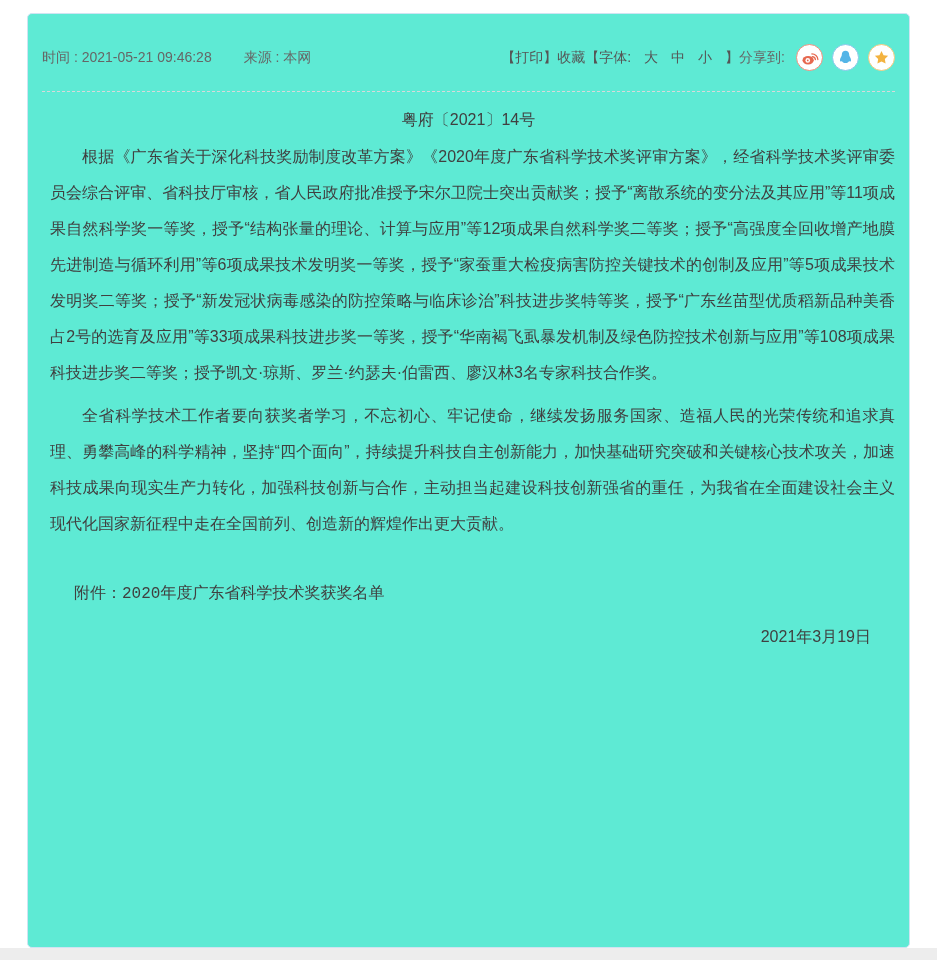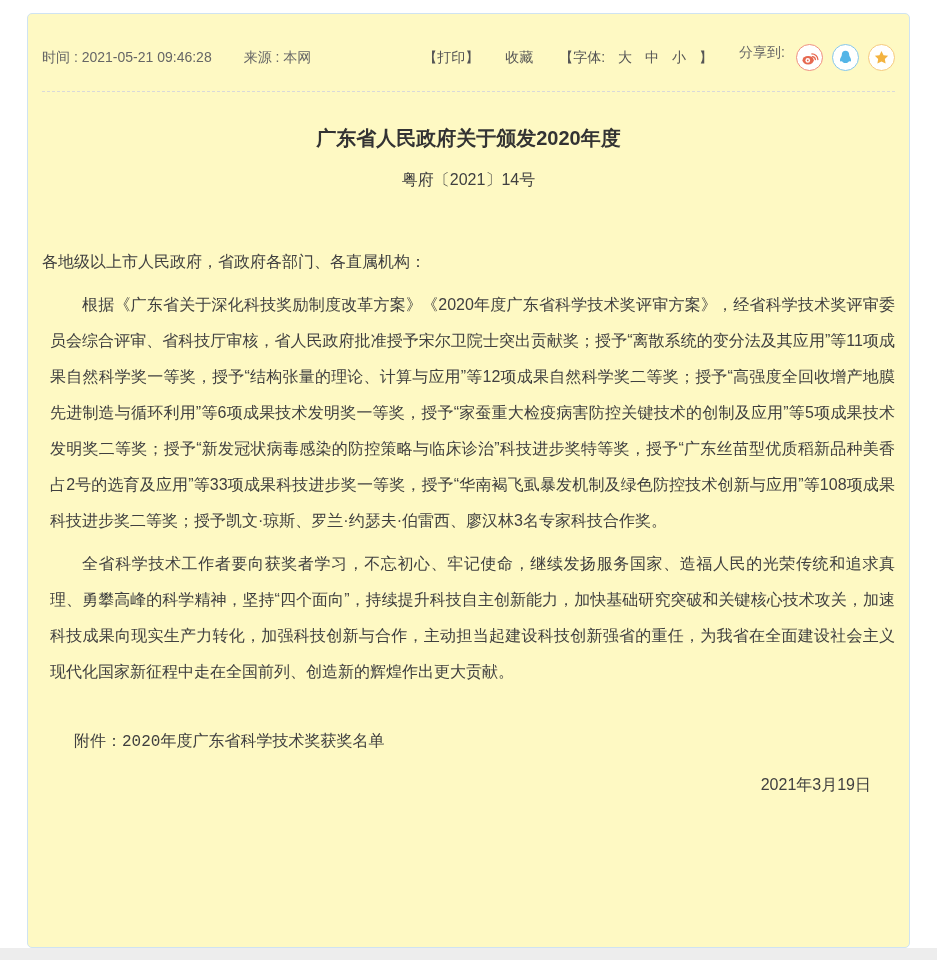--- a/index.html
+++ b/index.html
@@ -10,37 +10,37 @@
     position: relative;
     overflow: hidden;
   }
   .footer-strip {
     position: absolute; left: 0; right: 0; bottom: 0; height: 12px;
     background: #ededed;
   }
   .card {
     position: absolute; left: 27px; top: 13px;
     width: 883px; height: 935px;
-    background: #fef9c3;
+    background: #5eead4;
     border: 1px solid #cfe3f2;
     border-radius: 5px;
   }
   
   .meta-bar {
     display: flex; align-items: center;
     padding: 30px 14px 20px 14px;
     font-size: 14px; color: #666666;
     white-space: nowrap;
   }
   .meta-left { display: flex; align-items: center; gap: 32px; }
-  .meta-right { display: flex; align-items: center; margin-left: auto; gap: 26px; }
+  .meta-right { display: flex; align-items: center; margin-left: auto; }
   .meta-btn { color: #555555; cursor: pointer; }
   .font-size-group { display: flex; align-items: flex-start; gap: 13px; color: #555555; }
   .font-size-group .size-opt { cursor: pointer; }
-  .share-group { display: flex; gap: 9px; }
+  .share-group { display: flex; align-items: center; gap: 9px; }
   .share-label { color: #666666; margin-right: 2px; }
   .share-circle {
     width: 27px; height: 27px; border-radius: 50%;
     display: flex; align-items: center; justify-content: center;
     cursor: pointer; background: #fff;
   }
   .share-circle.weibo { border: 1px solid #f0907e; }
   .share-circle.qq    { border: 1px solid #86c7ea; }
   .share-circle.star  { border: 1px solid #f6ca7c; }
   .meta-sep { border-bottom: 1px dashed #d9d9d9; margin: 0 14px; }
@@ -118,24 +118,22 @@
             <path fill="#f3b340" d="M12 2.8l2.9 5.9 6.5.9-4.7 4.6 1.1 6.4L12 17.6l-5.8 3 1.1-6.4L2.6 9.6l6.5-.9z"></path>
           </svg>
         </span>
       </span>
     </div>
   </div>
 
   <div class="meta-sep"></div>
 
   <div class="article">
-    <div class="title-line first">广东省人民政府关于颁发2020年度</div>
     <div class="doc-number">粤府〔2021〕14号</div>
 
-    <div class="salutation">各地级以上市人民政府，省政府各部门、各直属机构：</div>
 
     <p class="para">根据《广东省关于深化科技奖励制度改革方案》《2020年度广东省科学技术奖评审方案》，经省科学技术奖评审委员会综合评审、省科技厅审核，省人民政府批准授予宋尔卫院士突出贡献奖；授予“离散系统的变分法及其应用”等11项成果自然科学奖一等奖，授予“结构张量的理论、计算与应用”等12项成果自然科学奖二等奖；授予“高强度全回收增产地膜先进制造与循环利用”等6项成果技术发明奖一等奖，授予“家蚕重大检疫病害防控关键技术的创制及应用”等5项成果技术发明奖二等奖；授予“新发冠状病毒感染的防控策略与临床诊治”科技进步奖特等奖，授予“广东丝苗型优质稻新品种美香占2号的选育及应用”等33项成果科技进步奖一等奖，授予“华南褐飞虱暴发机制及绿色防控技术创新与应用”等108项成果科技进步奖二等奖；授予凯文·琼斯、罗兰·约瑟夫·伯雷西、廖汉林3名专家科技合作奖。</p>
     <p class="para">全省科学技术工作者要向获奖者学习，不忘初心、牢记使命，继续发扬服务国家、造福人民的光荣传统和追求真理、勇攀高峰的科学精神，坚持“四个面向”，持续提升科技自主创新能力，加快基础研究突破和关键核心技术攻关，加速科技成果向现实生产力转化，加强科技创新与合作，主动担当起建设科技创新强省的重任，为我省在全面建设社会主义现代化国家新征程中走在全国前列、创造新的辉煌作出更大贡献。</p>
 
     <div class="attachment">附件：2020年度广东省科学技术奖获奖名单</div>
 
     <div class="sign-block">
       <div class="sign-date">2021年3月19日</div>
     </div>
   </div>

